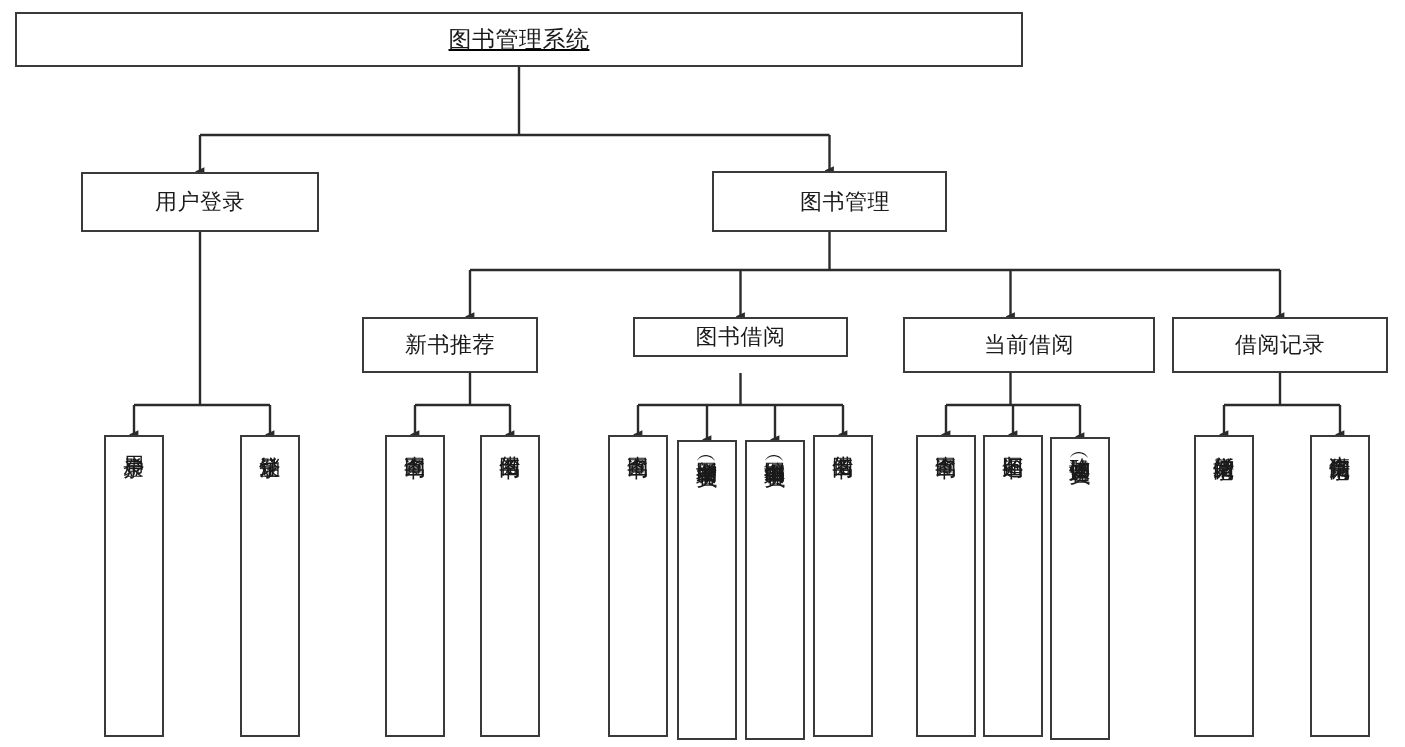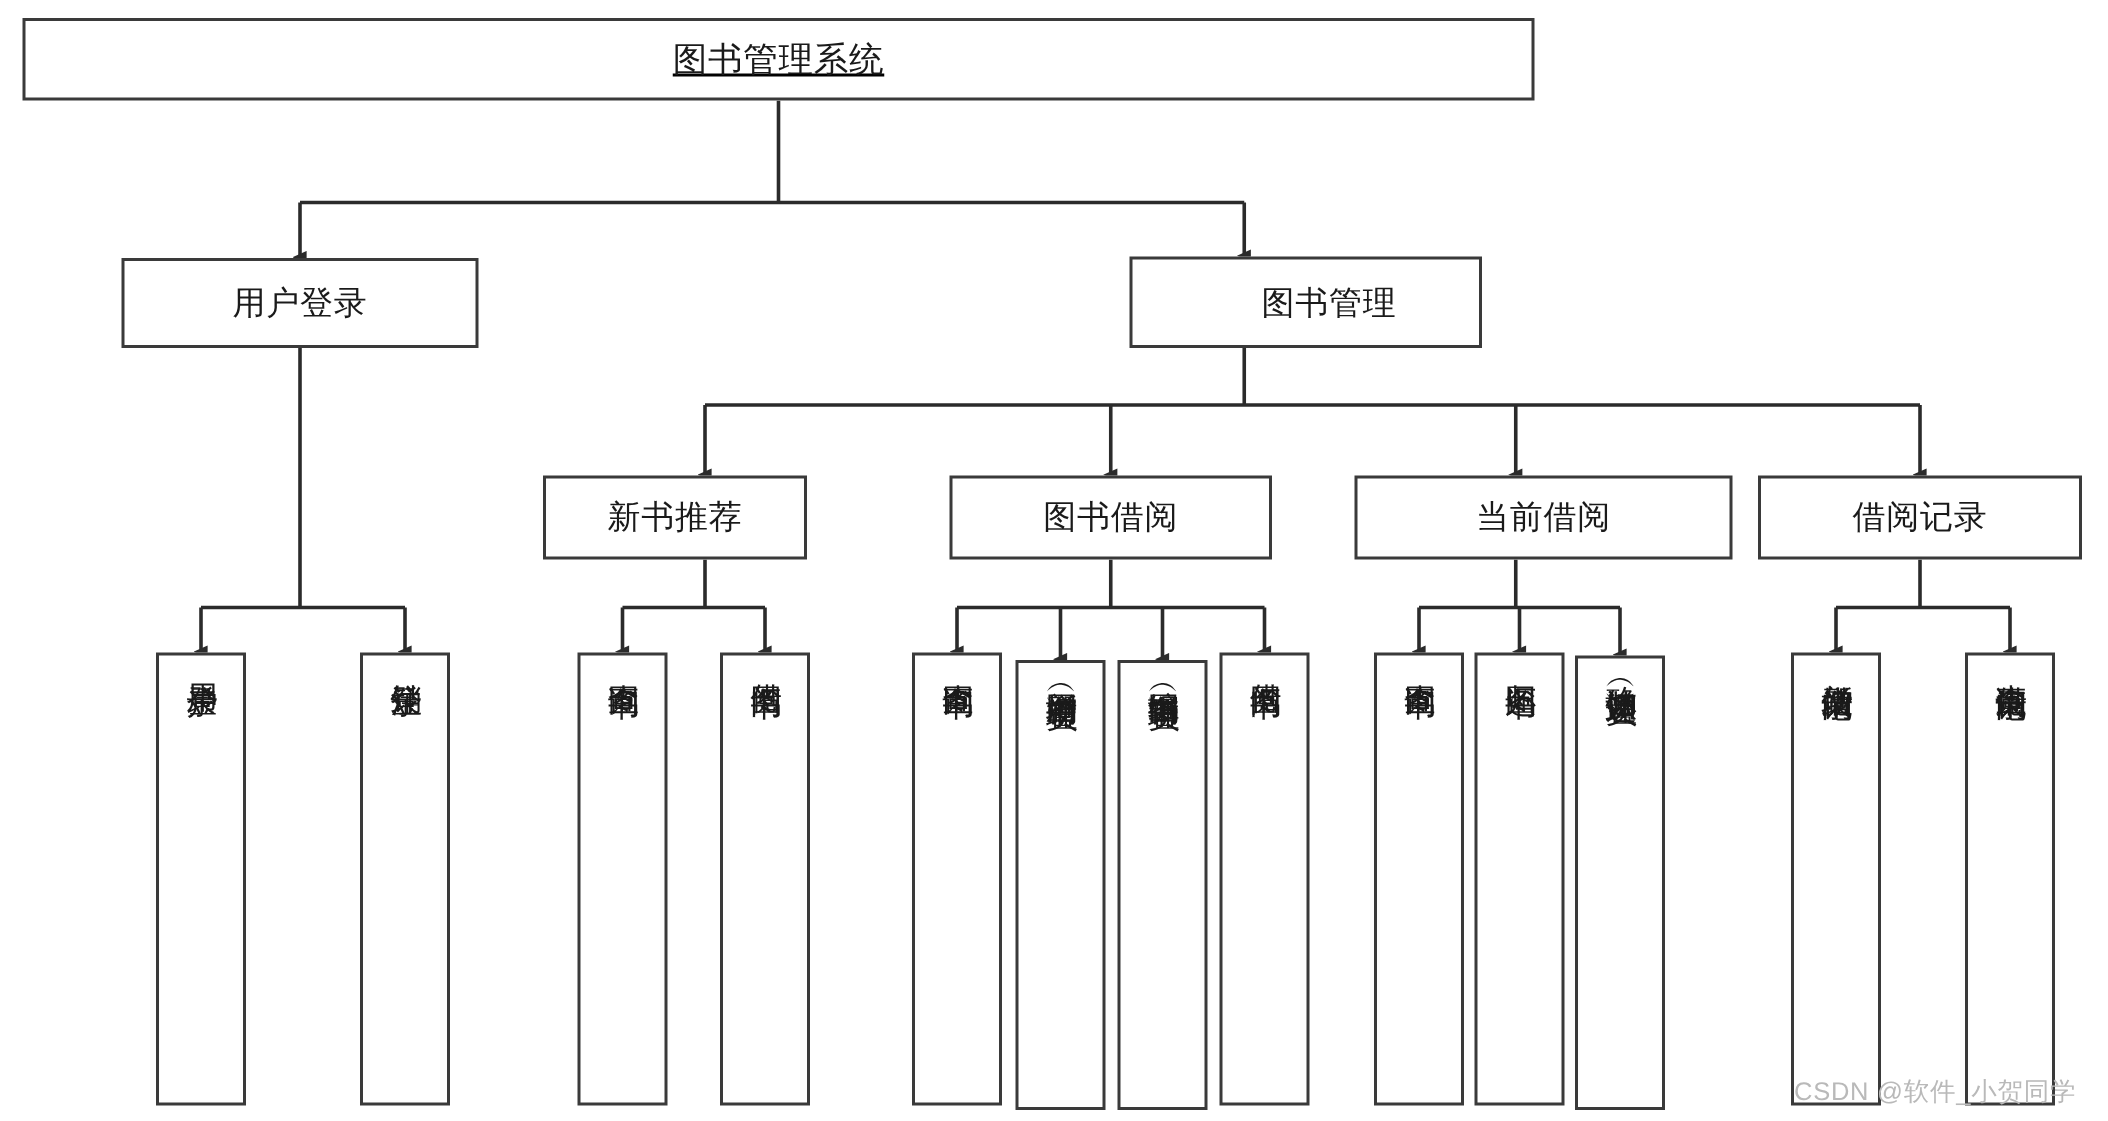--- a/index.html
+++ b/index.html
@@ -116,27 +116,27 @@
         <line x1="1340" y1="405" x2="1340" y2="434.5" stroke="#2b2b2b" stroke-width="2.4" marker-end="url(#arrow)"></line>
       </g>
   </svg>
   <div id="node-layer">
       <div class="node horizontal root" style="left: 15px; top: 12px; width: 1008px; height: 55px; border-color: rgb(58, 58, 58); text-decoration: underline;">
         <span class="node-label" style="color: rgb(26, 26, 26);">图书管理系统</span>
       </div>
       <div class="node horizontal" style="left: 81px; top: 172px; width: 238px; height: 60px; border-color: rgb(58, 58, 58);">
         <span class="node-label" style="color: rgb(26, 26, 26);">用户登录</span>
       </div>
-      <div class="node horizontal" style="left: 753px; top: 171px; width: 235px; height: 61px; border-color: rgb(58, 58, 58); padding-left: 31px;">
+      <div class="node horizontal" style="left: 712px; top: 171px; width: 235px; height: 61px; border-color: rgb(58, 58, 58); padding-left: 31px;">
         <span class="node-label" style="color: rgb(26, 26, 26);">图书管理</span>
       </div>
       <div class="node horizontal" style="left: 362px; top: 317px; width: 176px; height: 56px; border-color: rgb(58, 58, 58);">
         <span class="node-label" style="color: rgb(26, 26, 26);">新书推荐</span>
       </div>
-      <div class="node horizontal" style="left: 633px; top: 317px; width: 215px; height: 56px; border-color: rgb(58, 58, 58);">
+      <div class="node horizontal" style="left: 633px; top: 317px; width: 215px; height: 40px; border-color: rgb(58, 58, 58);">
         <span class="node-label" style="color: rgb(26, 26, 26);">图书借阅</span>
       </div>
       <div class="node horizontal" style="left: 903px; top: 317px; width: 252px; height: 56px; border-color: rgb(58, 58, 58);">
         <span class="node-label" style="color: rgb(26, 26, 26);">当前借阅</span>
       </div>
       <div class="node horizontal" style="left: 1172px; top: 317px; width: 216px; height: 56px; border-color: rgb(58, 58, 58); justify-content: center;">
         <span class="node-label" style="color: rgb(26, 26, 26);">借阅记录</span>
       </div>
       <div class="node vertical" style="left: 104px; top: 435px; width: 60px; height: 302px; border-color: rgb(58, 58, 58);">
         <span class="node-label" style="color: rgb(26, 26, 26);">用户登录</span>
@@ -171,14 +171,13 @@
       <div class="node vertical" style="left: 1050px; top: 437px; width: 60px; height: 303px; border-color: rgb(58, 58, 58);">
         <span class="node-label" style="color: rgb(26, 26, 26);">确认归还（管理员）</span>
       </div>
       <div class="node vertical" style="left: 1194px; top: 435px; width: 60px; height: 302px; border-color: rgb(58, 58, 58);">
         <span class="node-label" style="color: rgb(26, 26, 26);">新增借阅记录</span>
       </div>
       <div class="node vertical" style="left: 1310px; top: 435px; width: 60px; height: 302px; border-color: rgb(58, 58, 58);">
         <span class="node-label" style="color: rgb(26, 26, 26);">查询借阅记录</span>
       </div>
     </div>
-  <div class="watermark" style="left: 1196px; top: 716px; color: rgb(185, 185, 185);">CSDN @软件_小贺同学</div>
 </div>
 
 </body></html>

